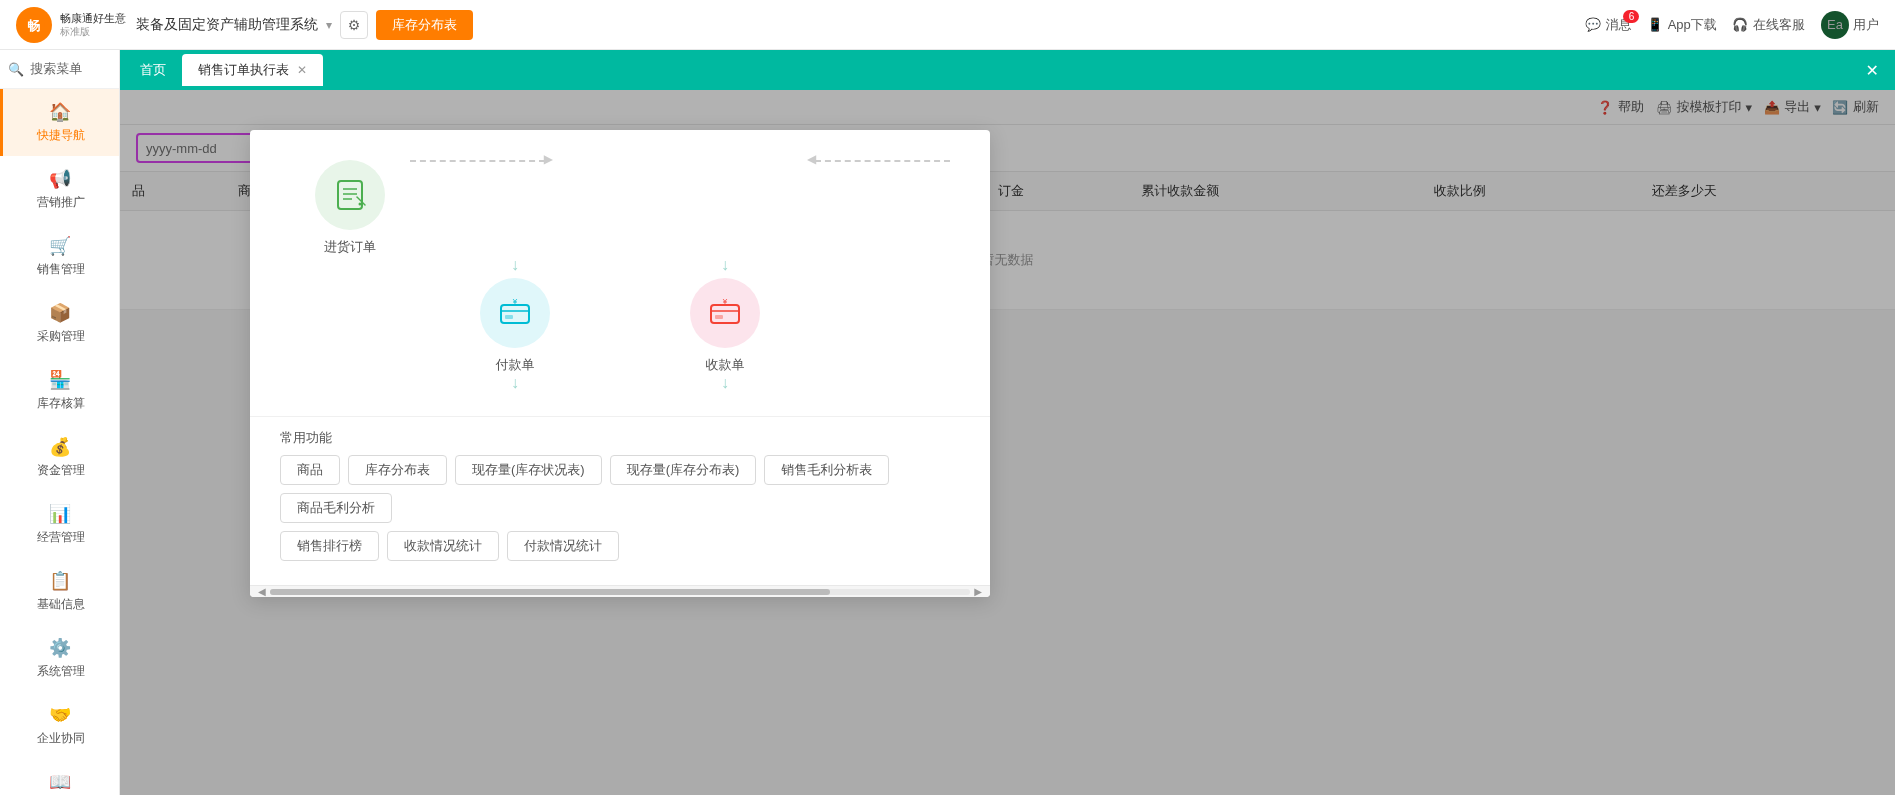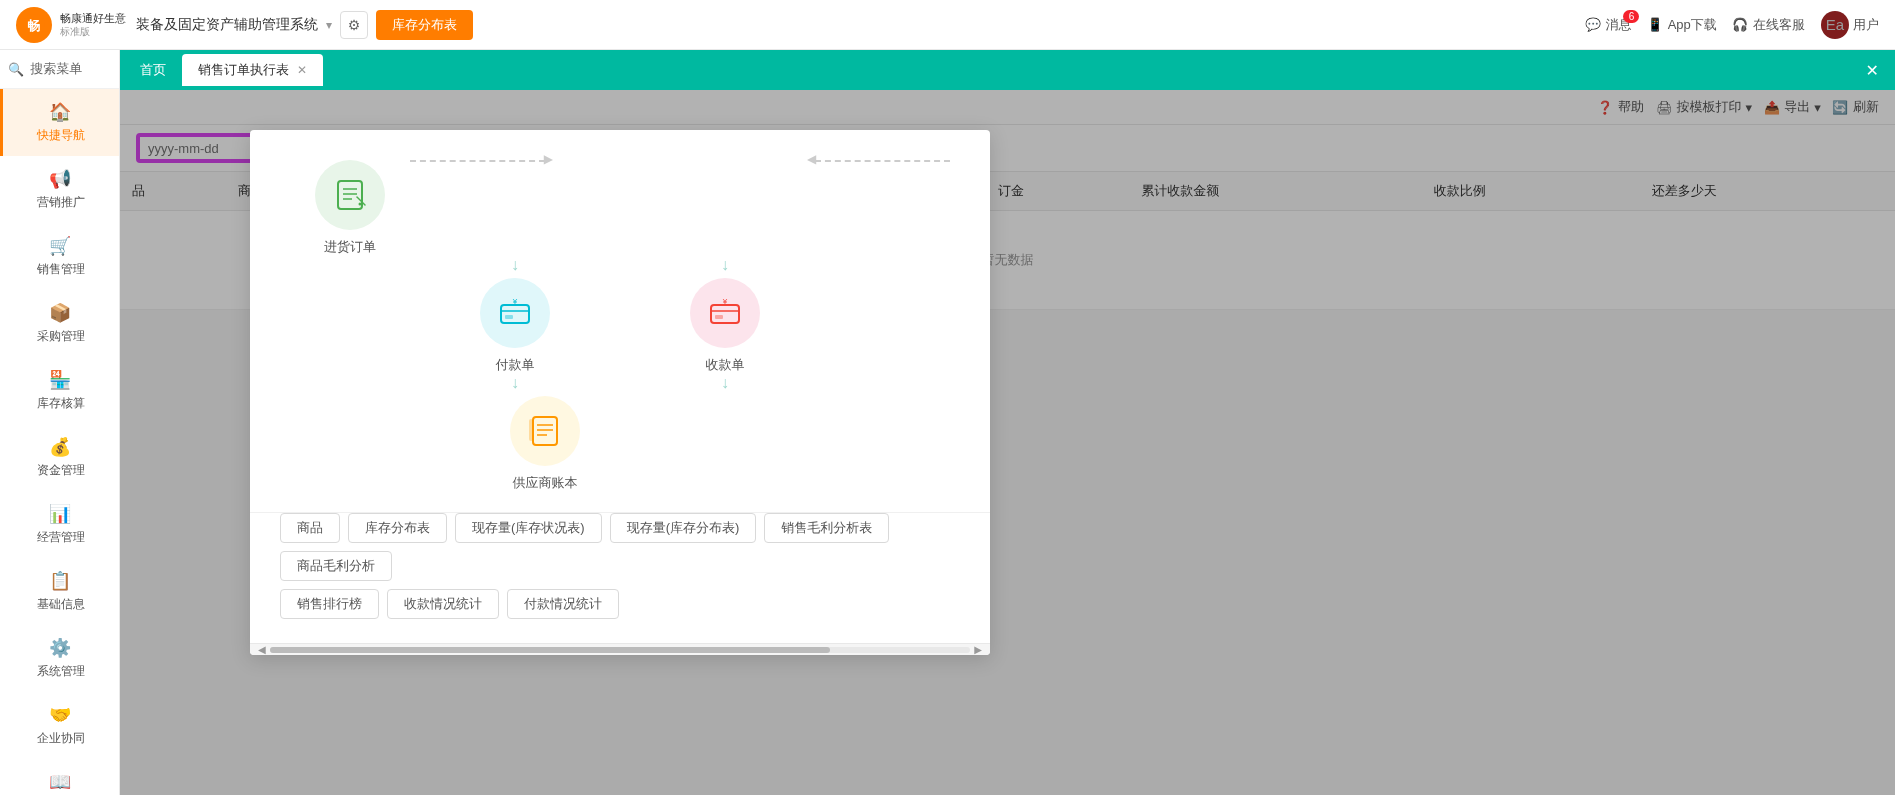--- a/index.html
+++ b/index.html
@@ -240,21 +240,21 @@
     
     .filter-row {
       background: #fff;
       padding: 8px 16px;
       display: flex;
       align-items: center;
       gap: 8px;
       border-bottom: 1px solid #e8e8e8;
     }
     .filter-row input {
-      border: 4px solid #d946ef;
+      border: 2px solid #d946ef;
       border-radius: 4px;
       padding: 4px 8px;
       font-size: 13px;
       height: 30px;
       width: 180px;
       color: #999;
     }
     .date-range {
       display: flex;
       align-items: center;
@@ -482,21 +482,21 @@
     </div>
     <div class="header-icon-item">
       <span>📱</span>
       <span>App下载</span>
     </div>
     <div class="header-icon-item">
       <span>🎧</span>
       <span>在线客服</span>
     </div>
     <div class="header-icon-item">
-      <div class="user-avatar" style="background:#7f1d1d;color:#999;font-size:15px;align-items:center;">
+      <div class="user-avatar" style="background:#14532d;color:#999;font-size:13px;align-items:center;">
         <span>Ea</span>
       </div>
       <span>用户</span>
     </div>
   </div>
 </div>
 
 <div class="main-layout">
 
   <div class="sidebar">
@@ -739,40 +739,29 @@
               <span style="color:#a0d8cf;font-size:16px;">↓</span>
             </div>
             <div style="flex:1;min-width:40px;"></div>
             <div style="min-width:120px;"></div>
           </div>
 
           <div style="display:flex; align-items:flex-start; gap:0; margin-top:4px;">
             <div style="min-width:120px;"></div>
             <div style="flex:1;min-width:40px;"></div>
 
-            <div class="workflow-node">
-              <div class="node-circle" style="background:#fff8e1;">
-                <svg width="40" height="40" viewBox="0 0 40 40">
-                  <rect x="8" y="6" width="24" height="28" rx="3" fill="none" stroke="#ff9800" stroke-width="2"></rect>
-                  <line x1="12" y1="14" x2="28" y2="14" stroke="#ff9800" stroke-width="1.5"></line>
-                  <line x1="12" y1="19" x2="28" y2="19" stroke="#ff9800" stroke-width="1.5"></line>
-                  <line x1="12" y1="24" x2="22" y2="24" stroke="#ff9800" stroke-width="1.5"></line>
-                  <rect x="4" y="8" width="4" height="22" rx="2" fill="#ff9800" opacity="0.3"></rect>
-                </svg>
-              </div>
-              <span class="node-label">供应商账本</span>
-            </div>
             <div style="flex:2;"></div>
 
             <div style="flex:1;min-width:40px;"></div>
             <div style="min-width:120px;"></div>
           </div>
         </div>
 
         <div class="common-funcs">
+          <div class="common-funcs-title">常用功能</div>
           <div class="func-buttons">
             <button class="func-btn">商品</button>
             <button class="func-btn">库存分布表</button>
             <button class="func-btn">现存量(库存状况表)</button>
             <button class="func-btn">现存量(库存分布表)</button>
             <button class="func-btn">销售毛利分析表</button>
             <button class="func-btn">商品毛利分析</button>
           </div>
           <div class="func-buttons">
             <button class="func-btn">销售排行榜</button>

